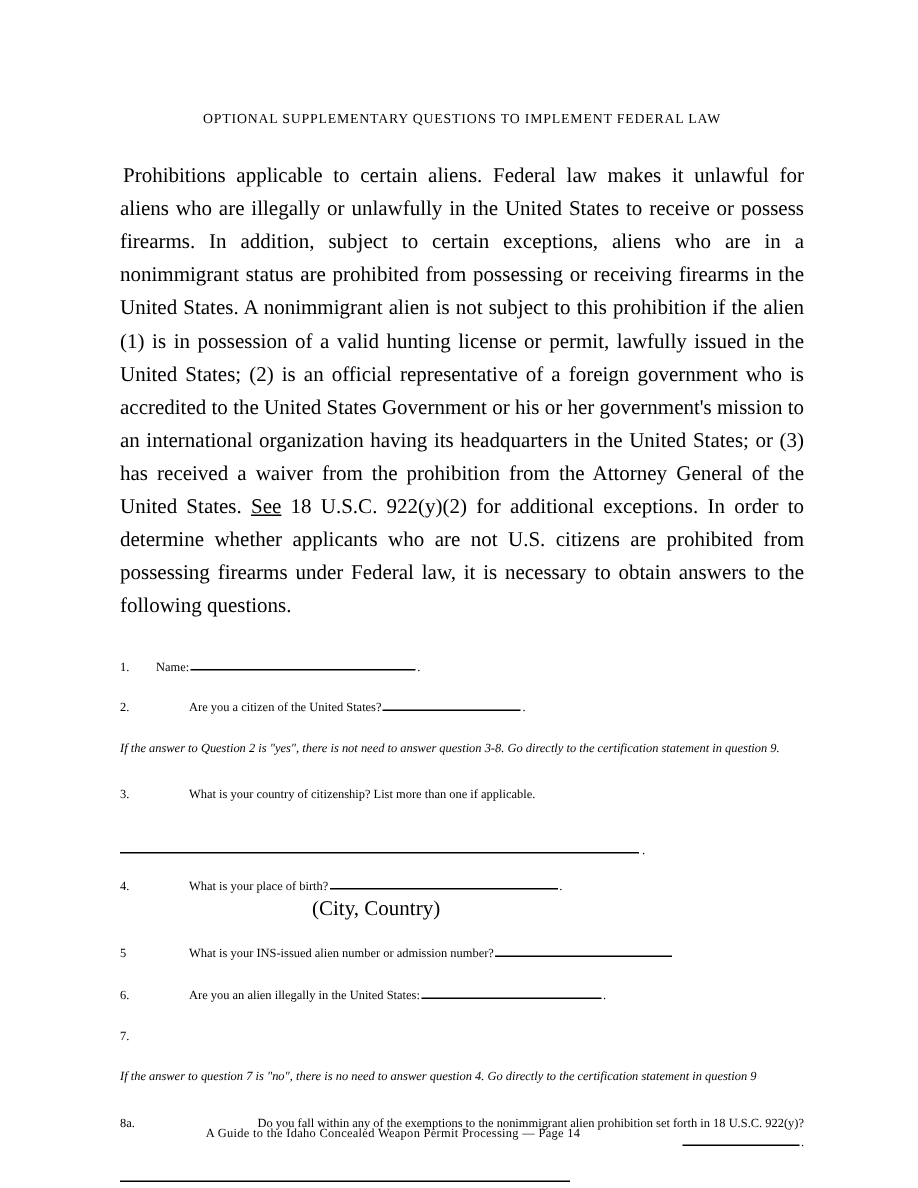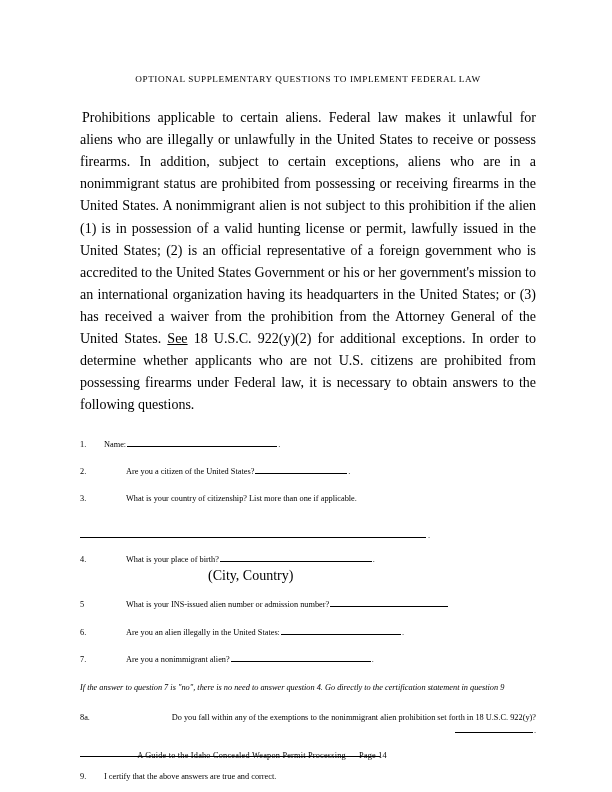--- a/index.html
+++ b/index.html
@@ -167,20 +167,21 @@
     <div class="q-row">
       <span class="q-num">1.</span>
       <span class="q-text"><span>Name:</span><span class="blank w-name"></span><span>.</span></span>
     </div>
 
     <div class="q-row">
       <span class="q-num wide">2.</span>
       <span class="q-text"><span>Are you a citizen of the United States?</span><span class="blank w-short"></span><span>.</span></span>
     </div>
 
+    <p class="note">If the answer to Question 2 is "yes", there is not need to answer question 3-8.  Go directly to the certification statement in question 9.</p>
 
     <div class="q-row">
       <span class="q-num wide">3.</span>
       <span class="q-text">What is your country of citizenship?  List more than one if applicable.</span>
     </div>
 
     <div class="answer-line-wrap">
       <span class="answer-line"></span>
       <span class="period">.</span>
     </div>
@@ -196,21 +197,20 @@
       <span class="q-text"><span>What is your INS-issued alien number or admission number?</span><span class="blank w-ins"></span></span>
     </div>
 
     <div class="q-row">
       <span class="q-num wide">6.</span>
       <span class="q-text"><span>Are you an alien illegally in the United States:</span><span class="blank w-med"></span><span>.</span></span>
     </div>
 
     <div class="q-row">
       <span class="q-num wide">7.</span>
-      <span class="q-text"><span>Are you a nonimmigrant alien?</span><span class="blank w-long"></span><span>.</span></span>
     </div>
 
     <p class="note">If the answer to question 7 is "no", there is no need to answer question 4.  Go directly to the certification statement in question 9</p>
 
     <div class="q-block">
       <div class="q-block-inner">
         <span class="q-num">8a.</span>
         <span class="q-body"><span>Do you fall within any of the exemptions to the nonimmigrant alien prohibition set forth in 18 U.S.C. 922(y)?</span> <span class="blank w-exempt"></span><span>.</span></span>
       </div>
     </div>

